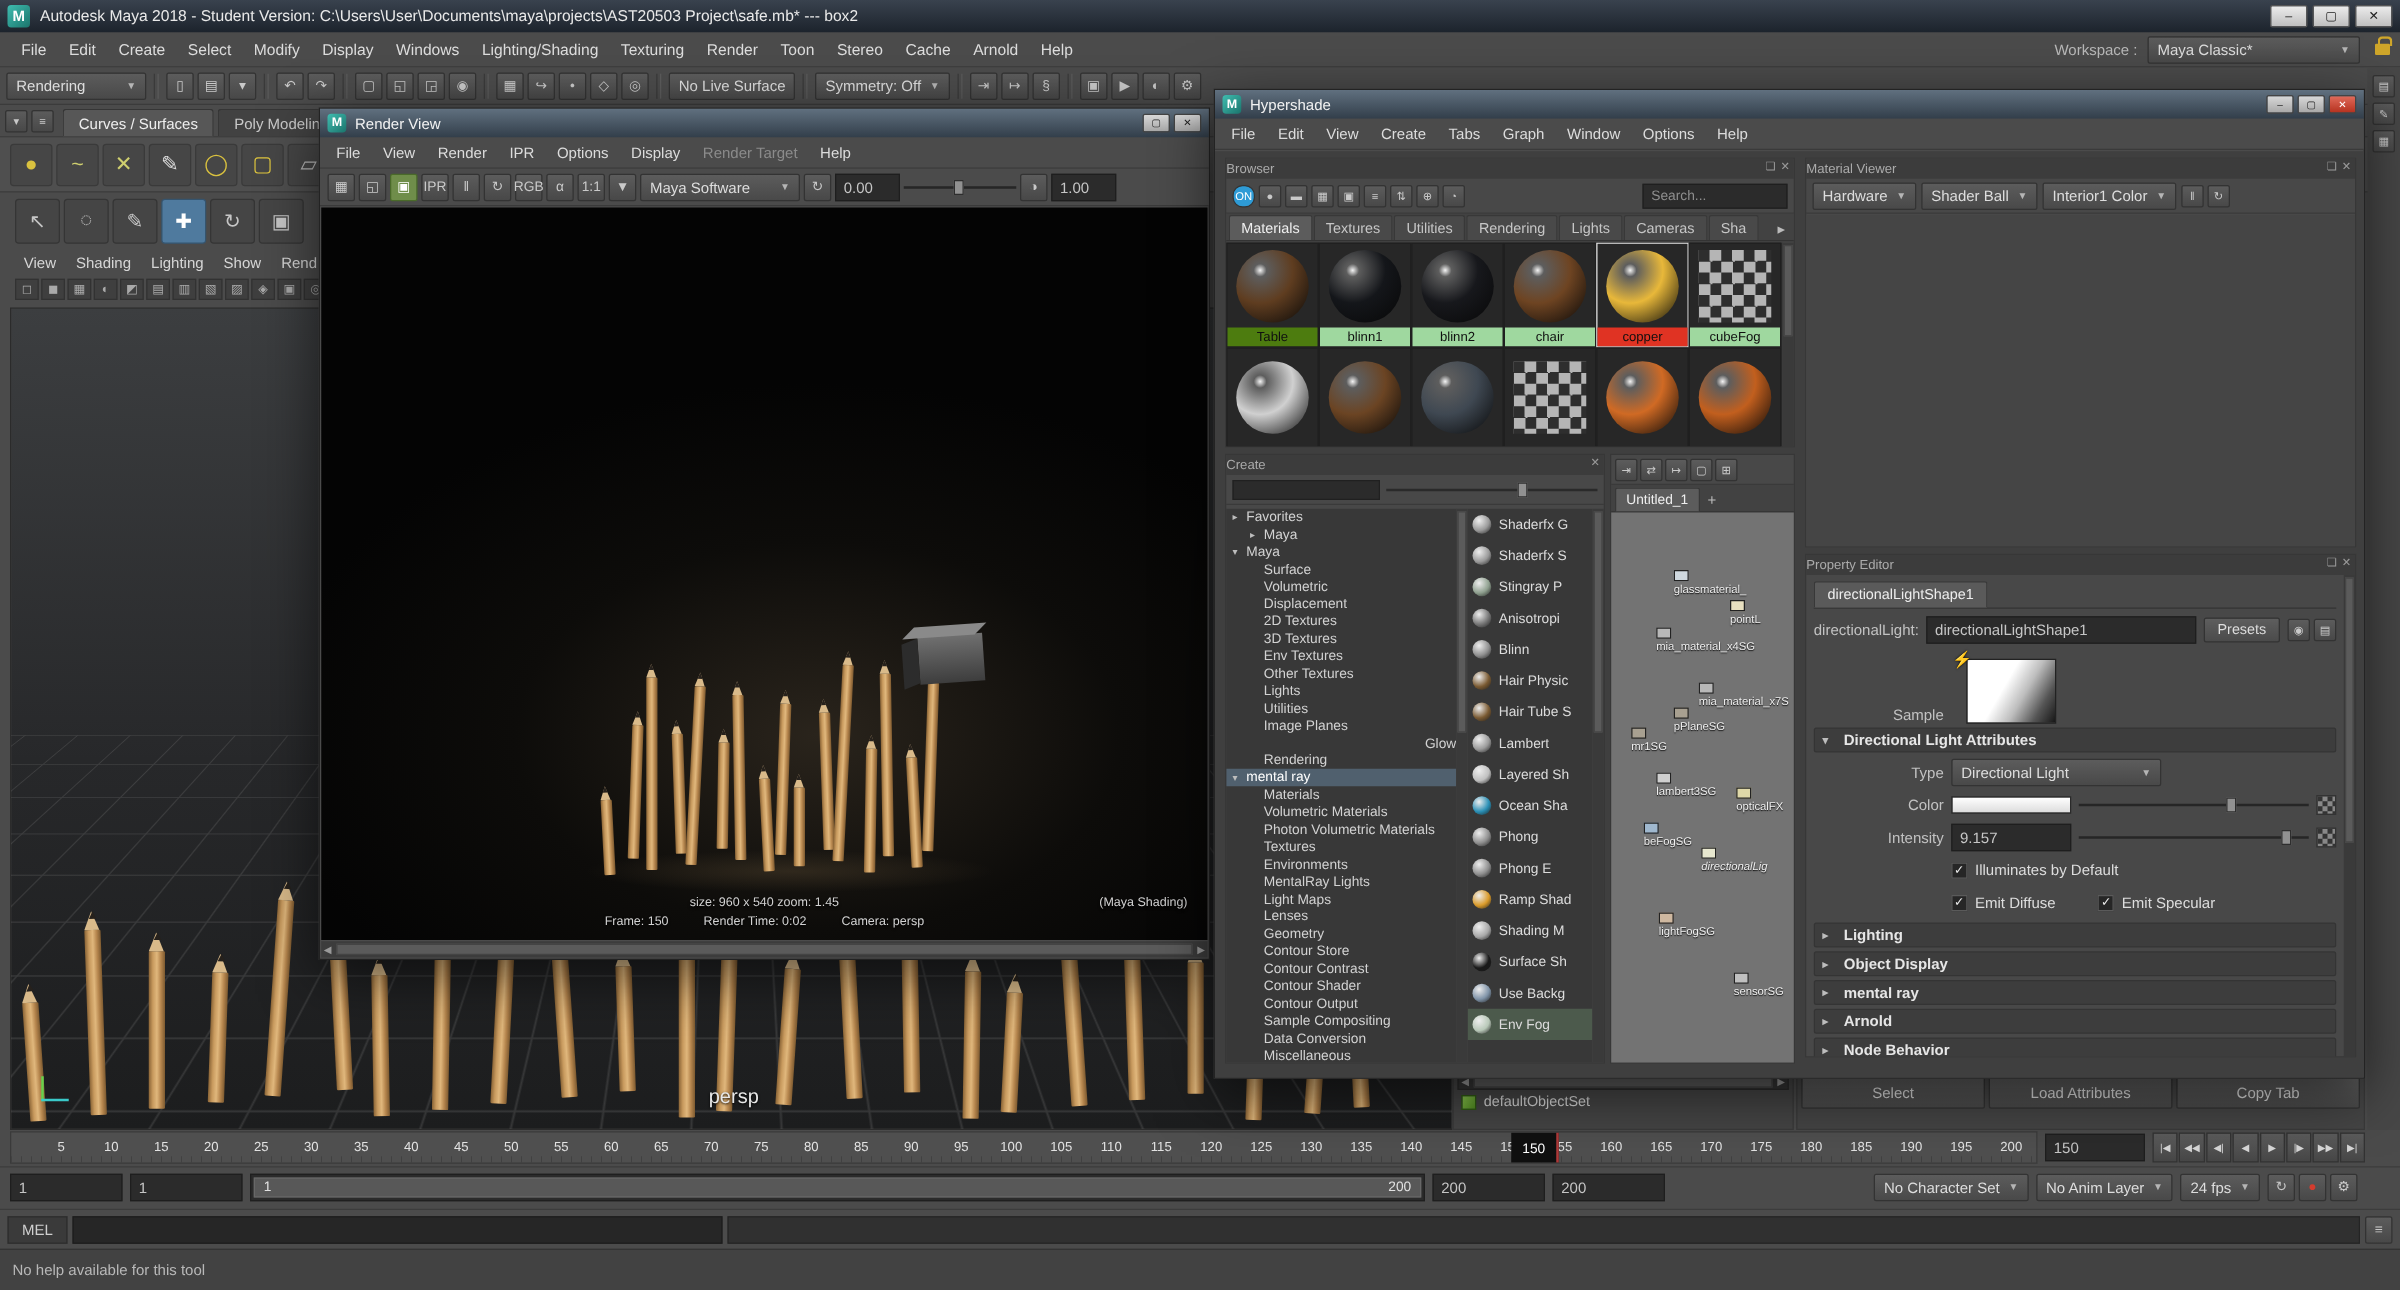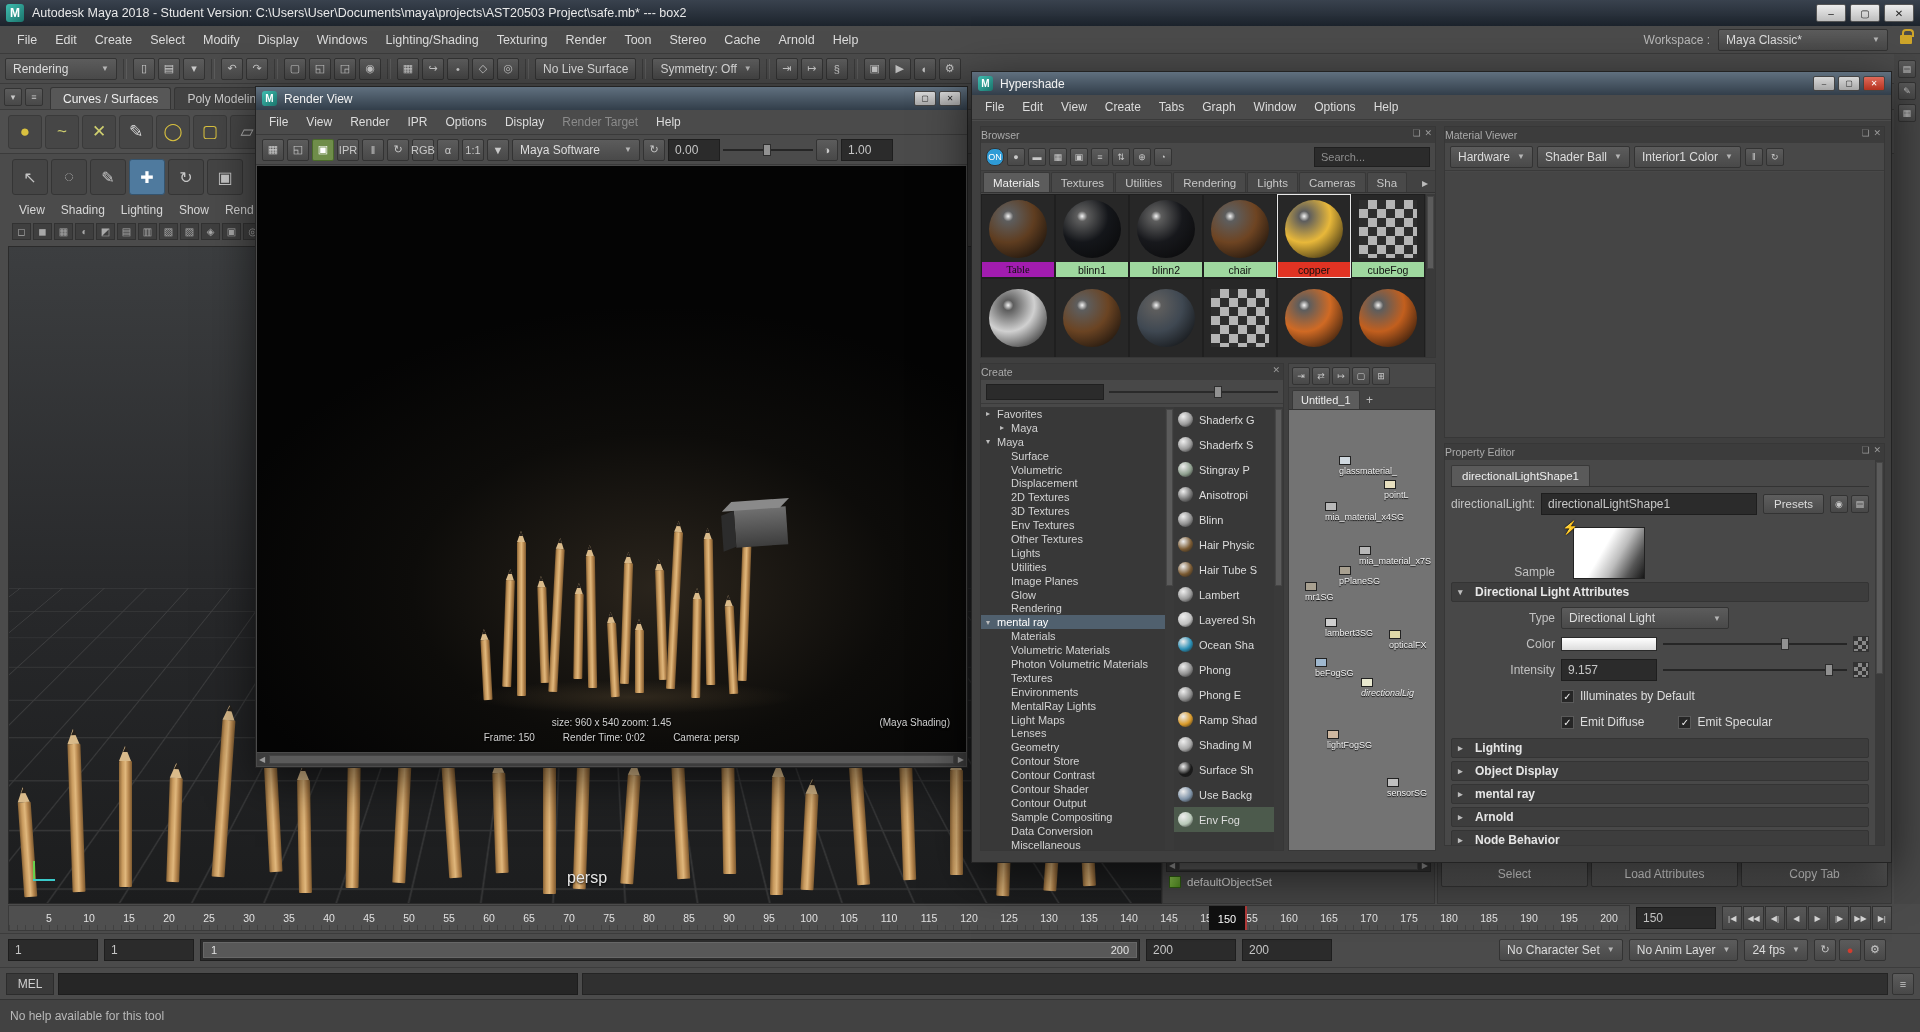--- a/index.html
+++ b/index.html
@@ -708,21 +708,21 @@
             <div class="br-tab">Cameras</div>
             <div class="br-tab">Sha</div>
             <div class="wa-plus" style="margin-left: auto;">▸</div>
           </div>
         <div class="br-swatches">
           <div id="sw-r1" style="display:flex">
               <div class="sw-cell">
                 <div class="sw-img">
                   <div class="sw-ball" style="background: radial-gradient(circle at 33% 28%, rgba(255, 255, 255, 0.95) 0%, rgba(255, 255, 255, 0.25) 9%, rgb(95, 61, 32) 46%, rgb(7, 7, 7) 100%);"></div>
                 </div>
-                <div class="sw-label" style="background: #a21caf; font-family: Liberation Serif, serif;">Table</div>
+                <div class="sw-label" style="background: #4d7c0f;">Table</div>
               </div>
               <div class="sw-cell">
                 <div class="sw-img">
                   <div class="sw-ball" style="background: radial-gradient(circle at 33% 28%, rgba(255, 255, 255, 0.95) 0%, rgba(255, 255, 255, 0.25) 9%, rgb(20, 22, 26) 46%, rgb(7, 7, 7) 100%);"></div>
                 </div>
                 <div class="sw-label" style="background: rgb(159, 216, 159);">blinn1</div>
               </div>
               <div class="sw-cell">
                 <div class="sw-img">
                   <div class="sw-ball" style="background: radial-gradient(circle at 33% 28%, rgba(255, 255, 255, 0.95) 0%, rgba(255, 255, 255, 0.25) 9%, rgb(23, 24, 28) 46%, rgb(7, 7, 7) 100%);"></div>
@@ -846,21 +846,21 @@
                 <span>Lights</span>
               </div>
               <div class="tree-row" style="padding-left: 19px;">
                 <span class="tree-arrow"></span>
                 <span>Utilities</span>
               </div>
               <div class="tree-row" style="padding-left: 19px;">
                 <span class="tree-arrow"></span>
                 <span>Image Planes</span>
               </div>
-              <div class="tree-row" style="padding-left: 19px;">
+              <div class="tree-row" style="padding-left: 19px; justify-content: flex-end;">
                 <span class="tree-arrow"></span>
                 <span>Glow</span>
               </div>
               <div class="tree-row" style="padding-left: 19px;">
                 <span class="tree-arrow"></span>
                 <span>Rendering</span>
               </div>
               <div class="tree-row sel" style="padding-left: 5px;">
                 <span class="tree-arrow">▾</span>
                 <span>mental ray</span>

